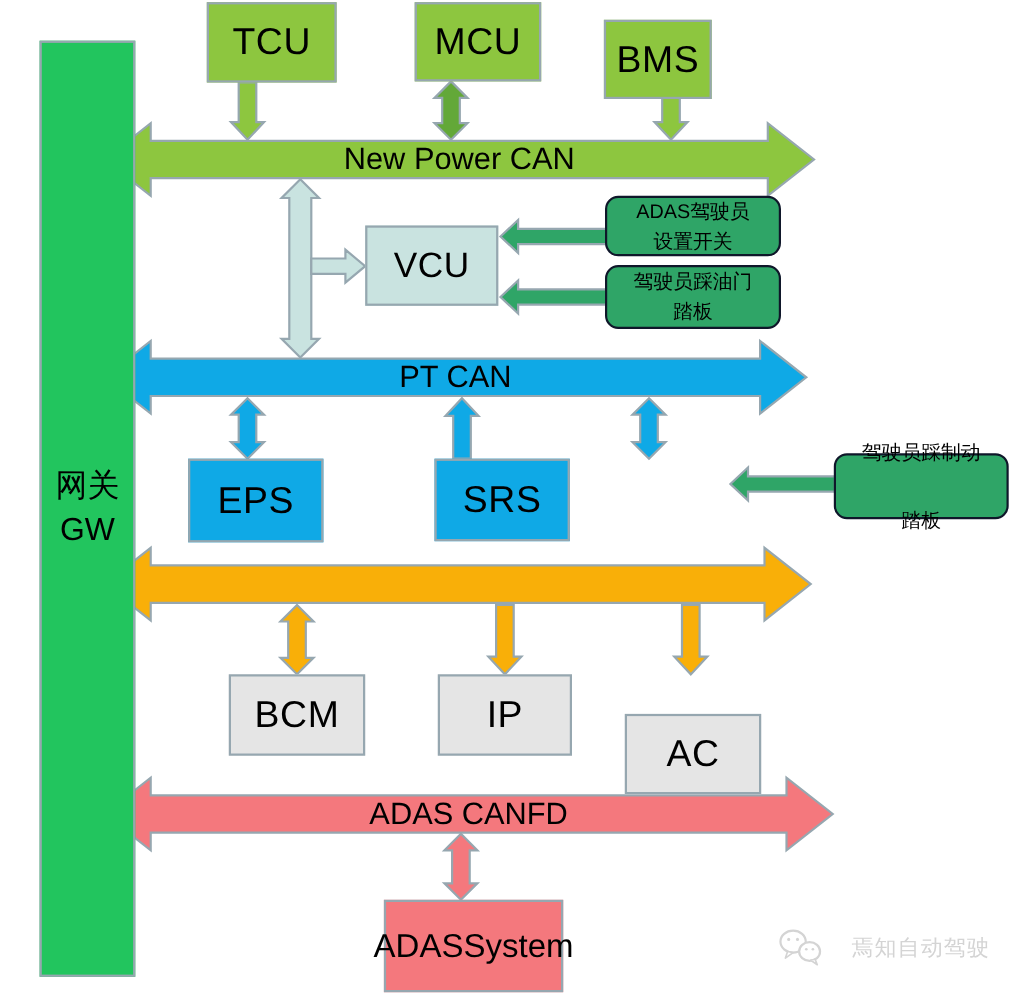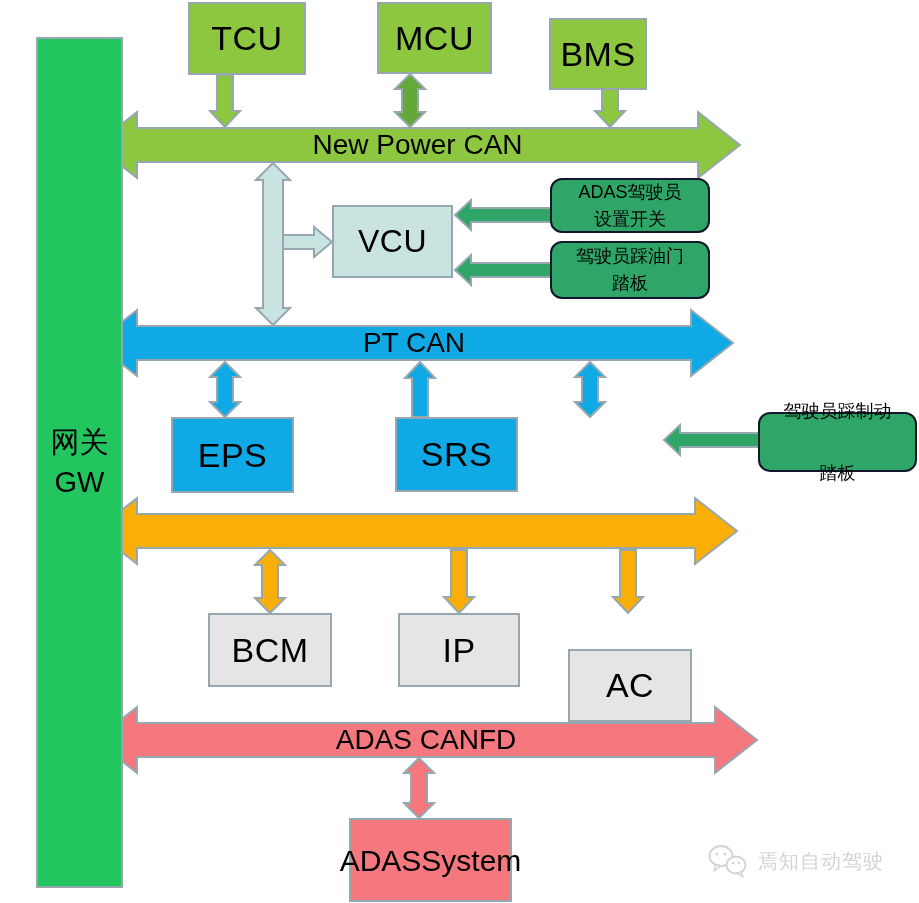--- a/index.html
+++ b/index.html
@@ -24,21 +24,21 @@
     background:#2fa567;border:2px solid #0f172a;border-radius:12px;
     font-size:18px;line-height:1.5;flex-direction:column;
   }
   .two-line{flex-direction:row;font-size:30px;line-height:1.3;}
   .bus-label{
     position:absolute;display:flex;align-items:center;justify-content:center;
     font-size:28px;color:#000;pointer-events:none;white-space:nowrap;
   }
   .watermark{
     position:absolute;left:706px;top:838px;width:210px;height:46px;
-    display:flex;align-items:center;gap:8px;color:#d4d4d4;
+    display:flex;align-items:center;gap:24px;color:#d4d4d4;
   }
   .watermark .wm-text{font-size:20px;letter-spacing:1px;white-space:nowrap;}
 </style>
 </head>
 <body>
 
 <div class="canvas">
 
   <svg class="arrow-layer" width="919" height="903" viewBox="0 0 919 903" xmlns="http://www.w3.org/2000/svg">
 

